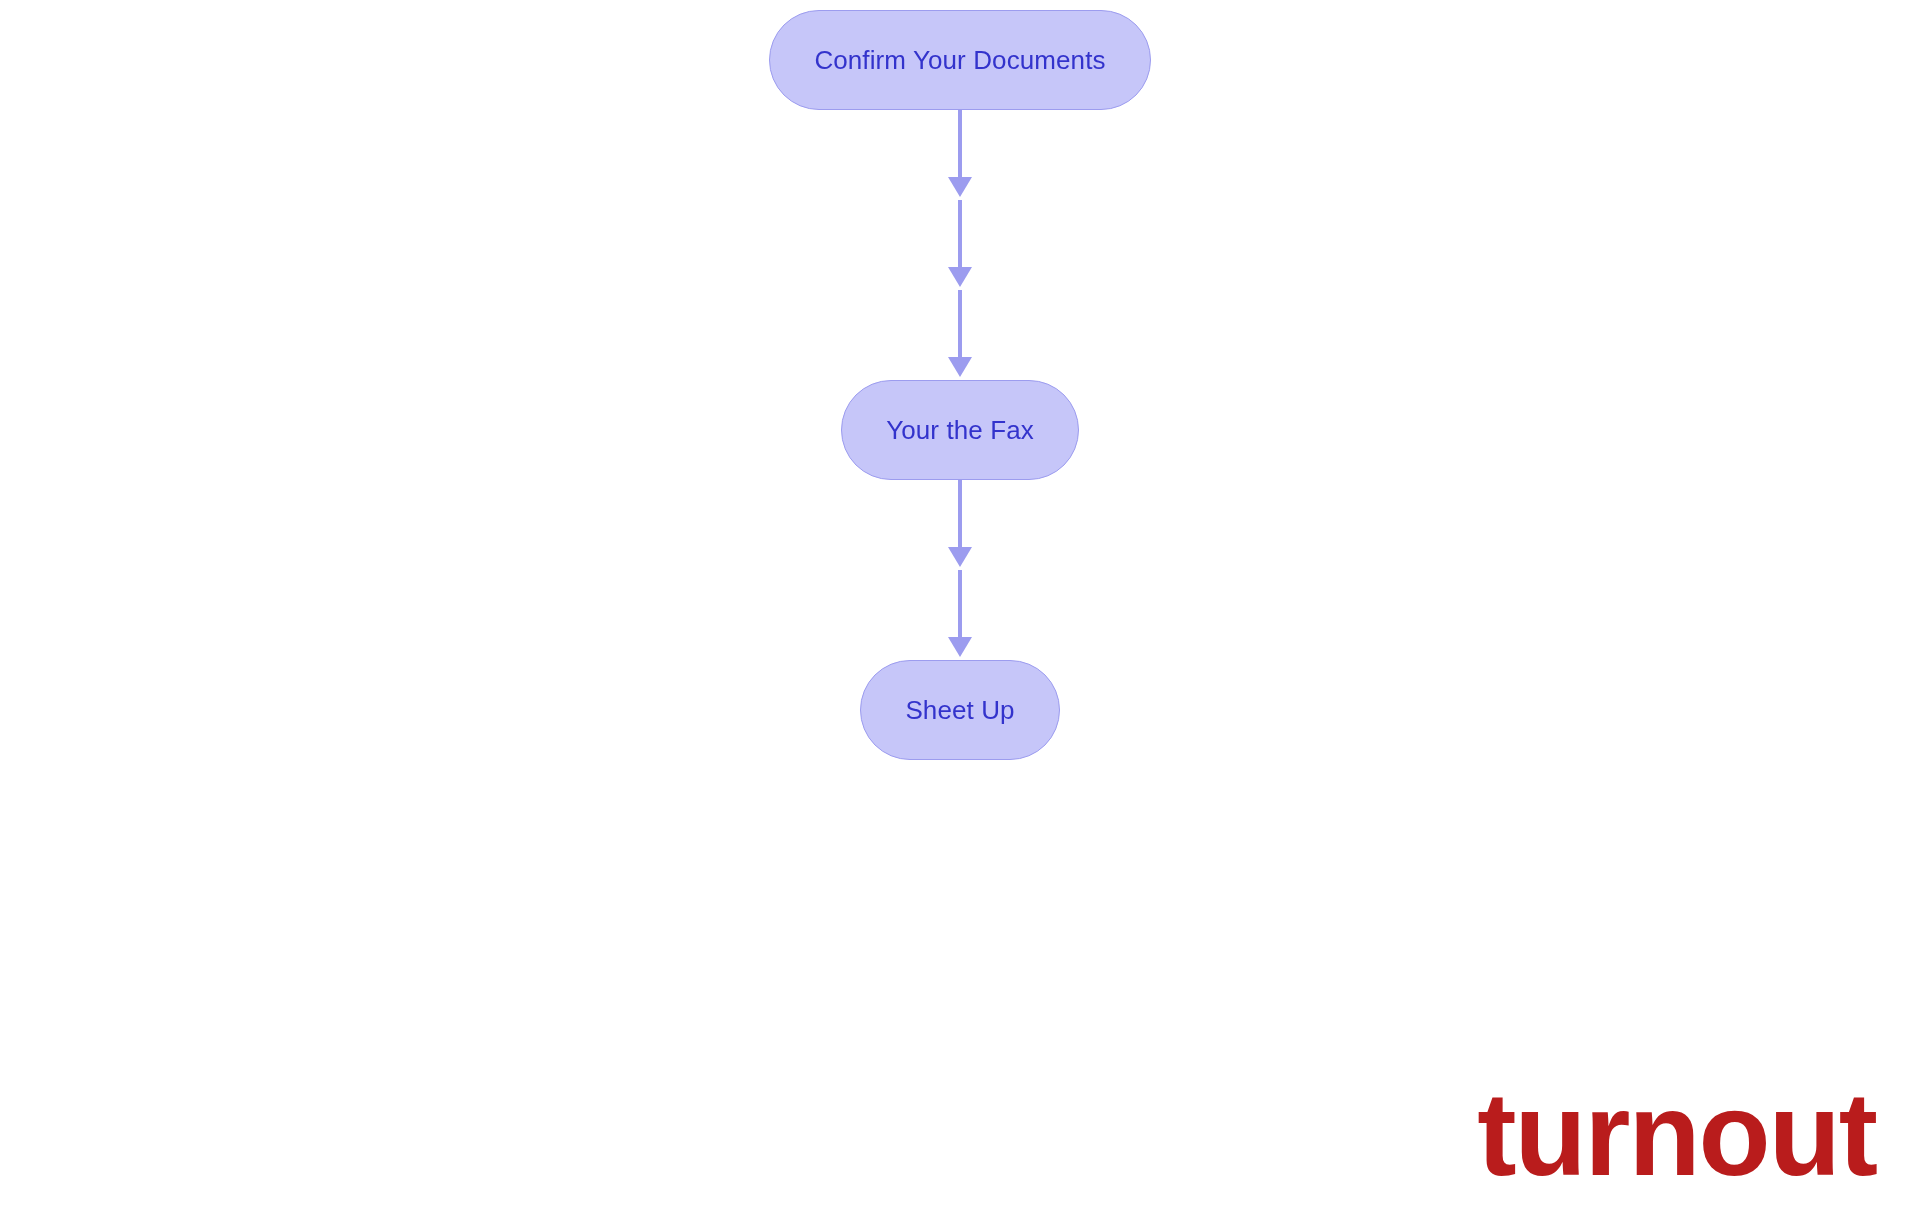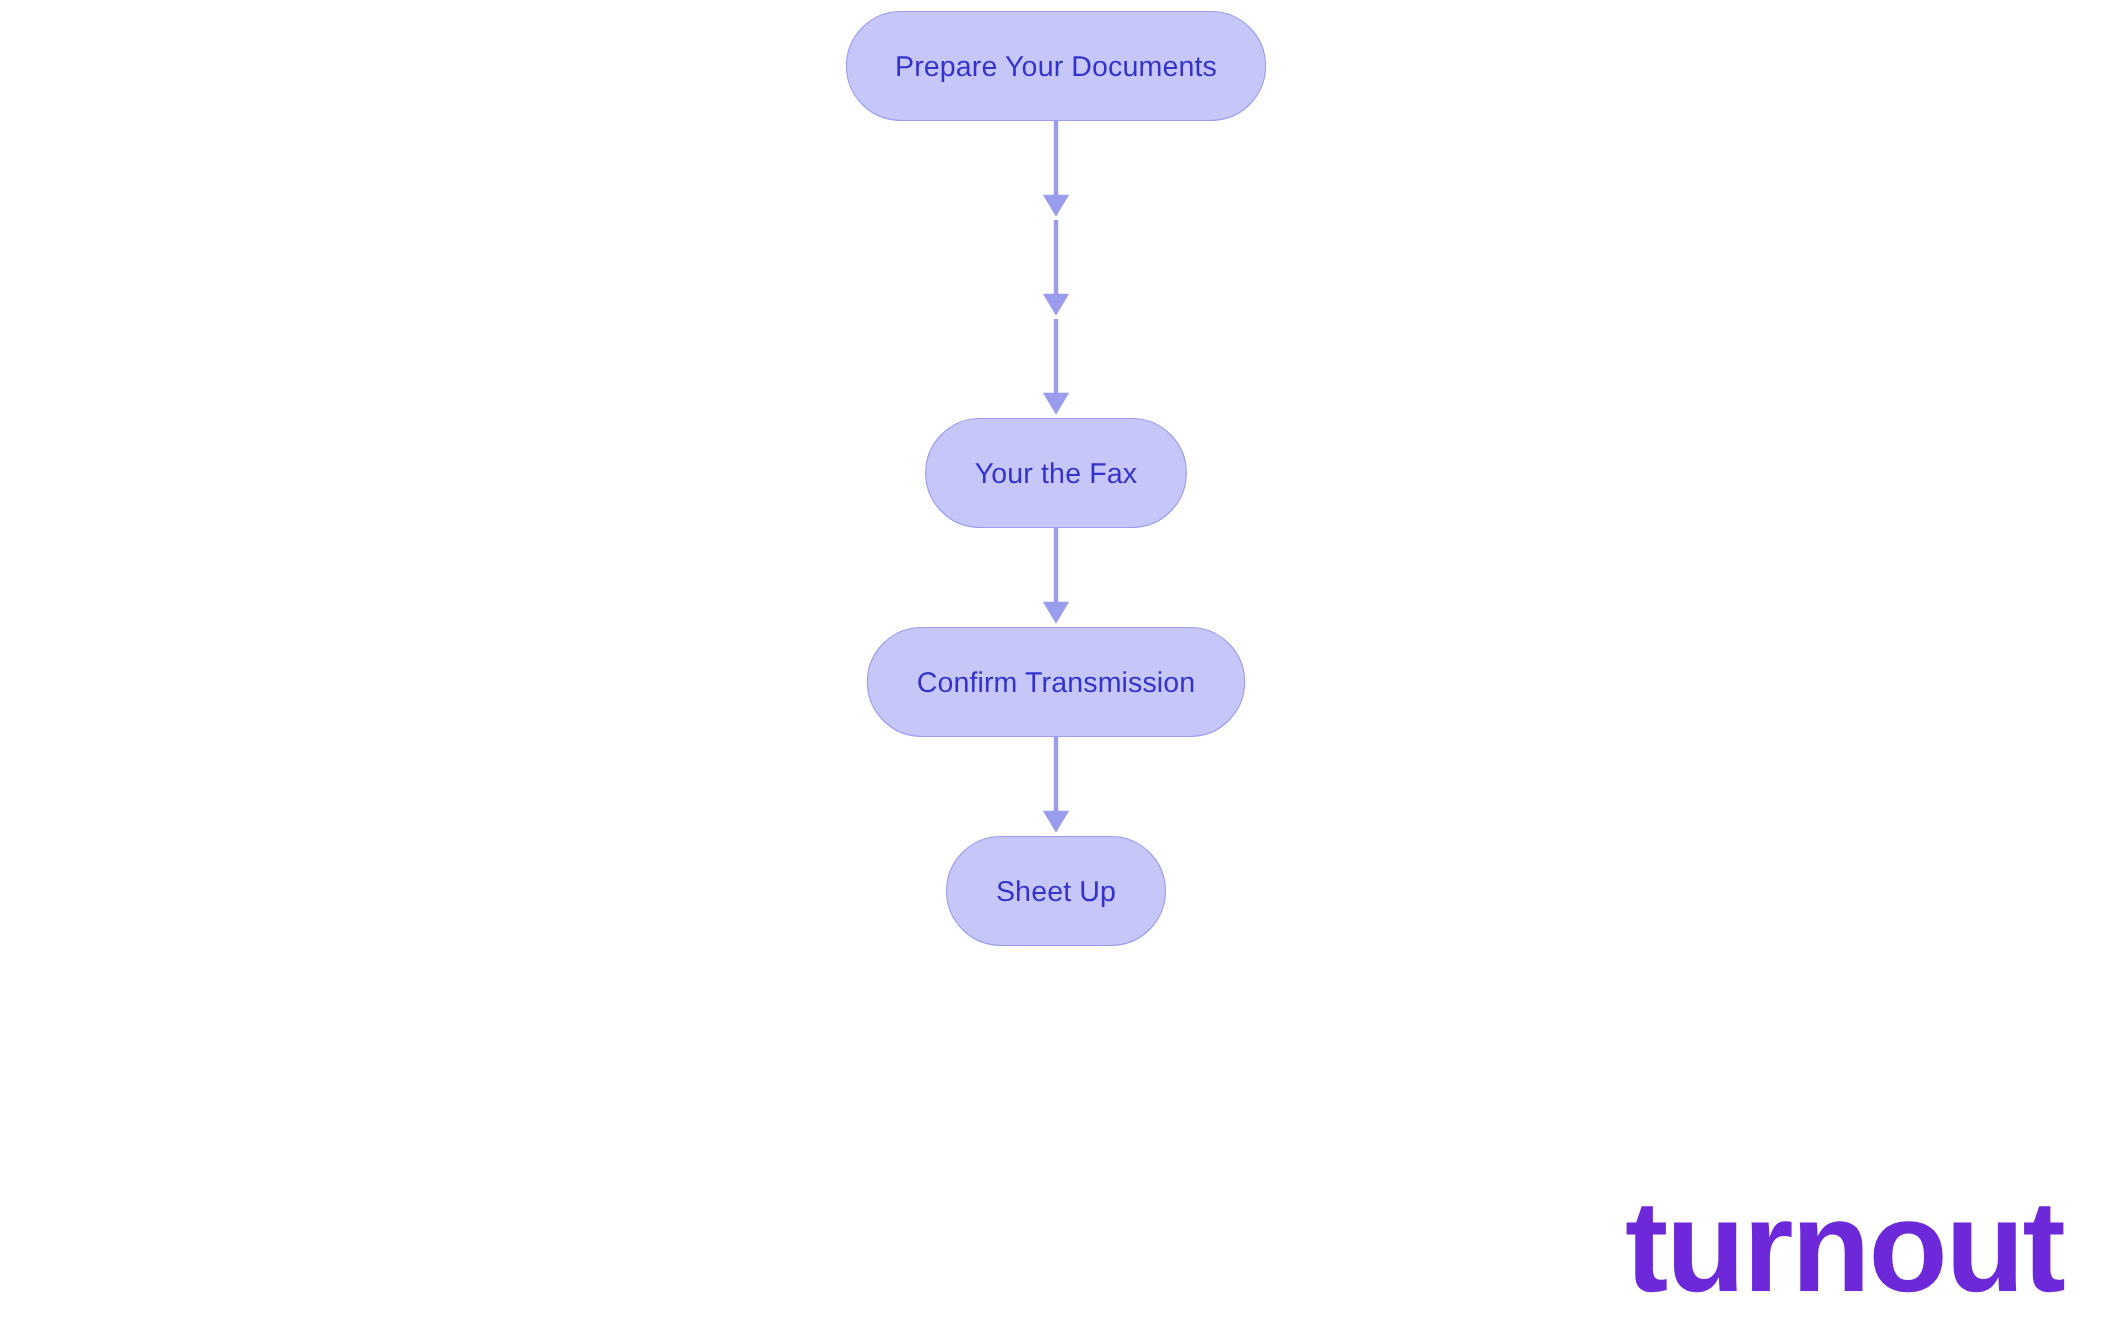--- a/index.html
+++ b/index.html
@@ -80,41 +80,41 @@
     border-top: 20px solid #9c9cef;
     margin-top: -1px;
   }
 
   .spacer-top { height: 10px; width: 1px; }
 
   #brand-logo {
     position: absolute;
     right: 44px;
     bottom: 22px;
-    color: #6d28d9;
+    color: #b91c1c;
     font-size: 118px;
     line-height: 1;
     font-weight: 700;
     letter-spacing: -2px;
     font-family: "Liberation Sans", "DejaVu Sans", sans-serif;
     user-select: none;
     margin-top: 36px;
   }
 </style>
 </head>
 <body>
 
 <div id="flowchart-canvas">
 
   <div class="flow-column">
 
     <div class="spacer-top"></div>
 
     <div class="node">
-      <span class="node-label">Prepare Your Documents</span>
+      <span class="node-label">Confirm Your Documents</span>
     </div>
 
     <div class="connector">
       <div class="connector-line"></div>
       <div class="connector-head"></div>
     </div>
 
 
     <div class="connector">
       <div class="connector-line"></div>
@@ -129,23 +129,20 @@
 
     <div class="node">
       <span class="node-label">Your the Fax</span>
     </div>
 
     <div class="connector">
       <div class="connector-line"></div>
       <div class="connector-head"></div>
     </div>
 
-    <div class="node">
-      <span class="node-label">Confirm Transmission</span>
-    </div>
 
     <div class="connector">
       <div class="connector-line"></div>
       <div class="connector-head"></div>
     </div>
 
     <div class="node">
       <span class="node-label">Sheet Up</span>
     </div>
 

